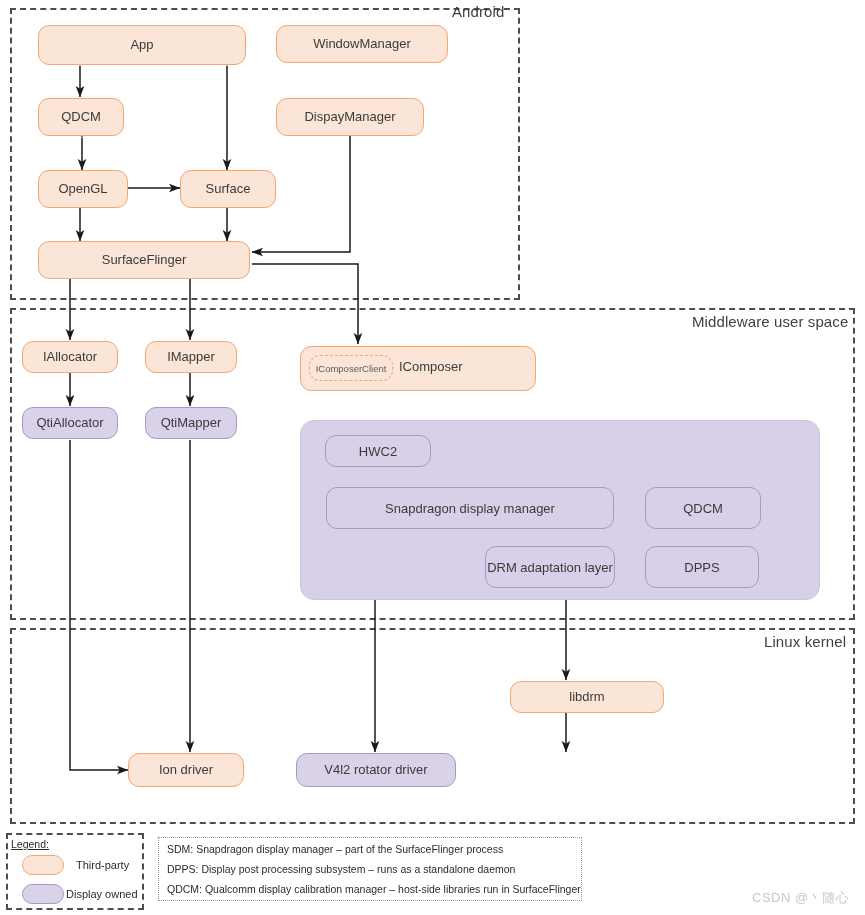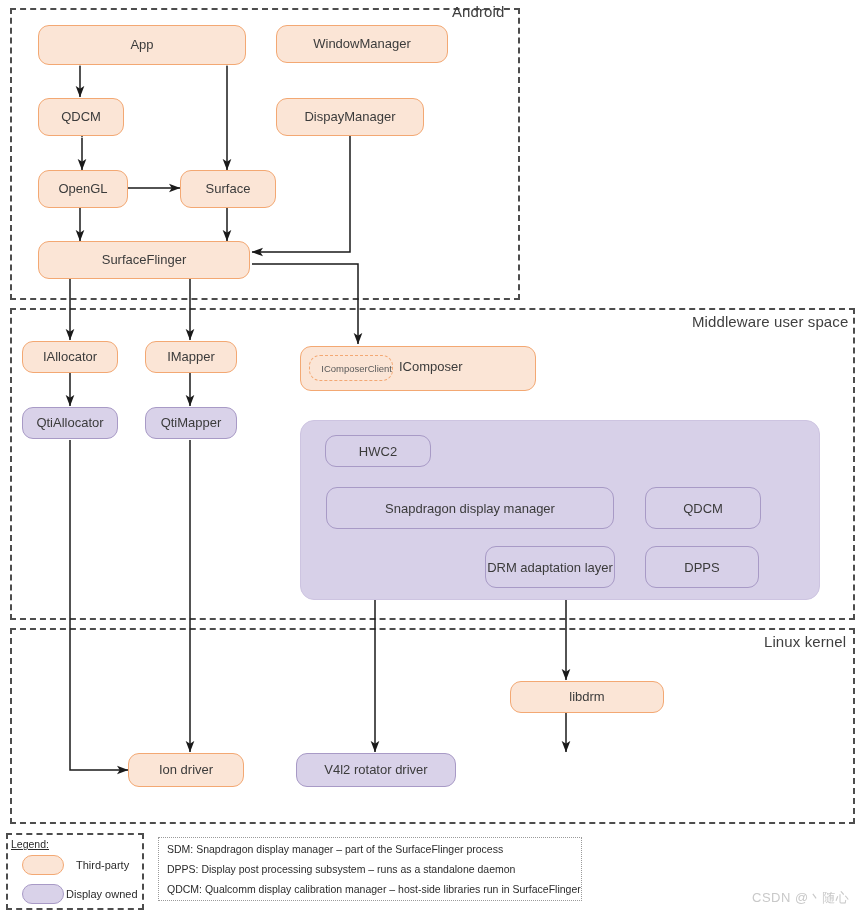--- a/index.html
+++ b/index.html
@@ -68,21 +68,21 @@
     display:flex;align-items:center;justify-content:center;
     font-size:13px;white-space:nowrap;
   }
   
   .icomposer-chip{
     position:absolute;
     box-sizing:border-box;
     border:1.6px dashed #f3a873;
     border-radius:11px;
     background:transparent;
-    display:flex;align-items:center;justify-content:flex-end;
+    display:flex;align-items:center;justify-content:center;
     font-size:9.5px;
     color:#5a5a5a;
     white-space:nowrap;
   }
   .icomposer-label{
     position:absolute;
     font-size:13px;
     color:#3b3b3b;
     white-space:nowrap;
     text-align:right;

